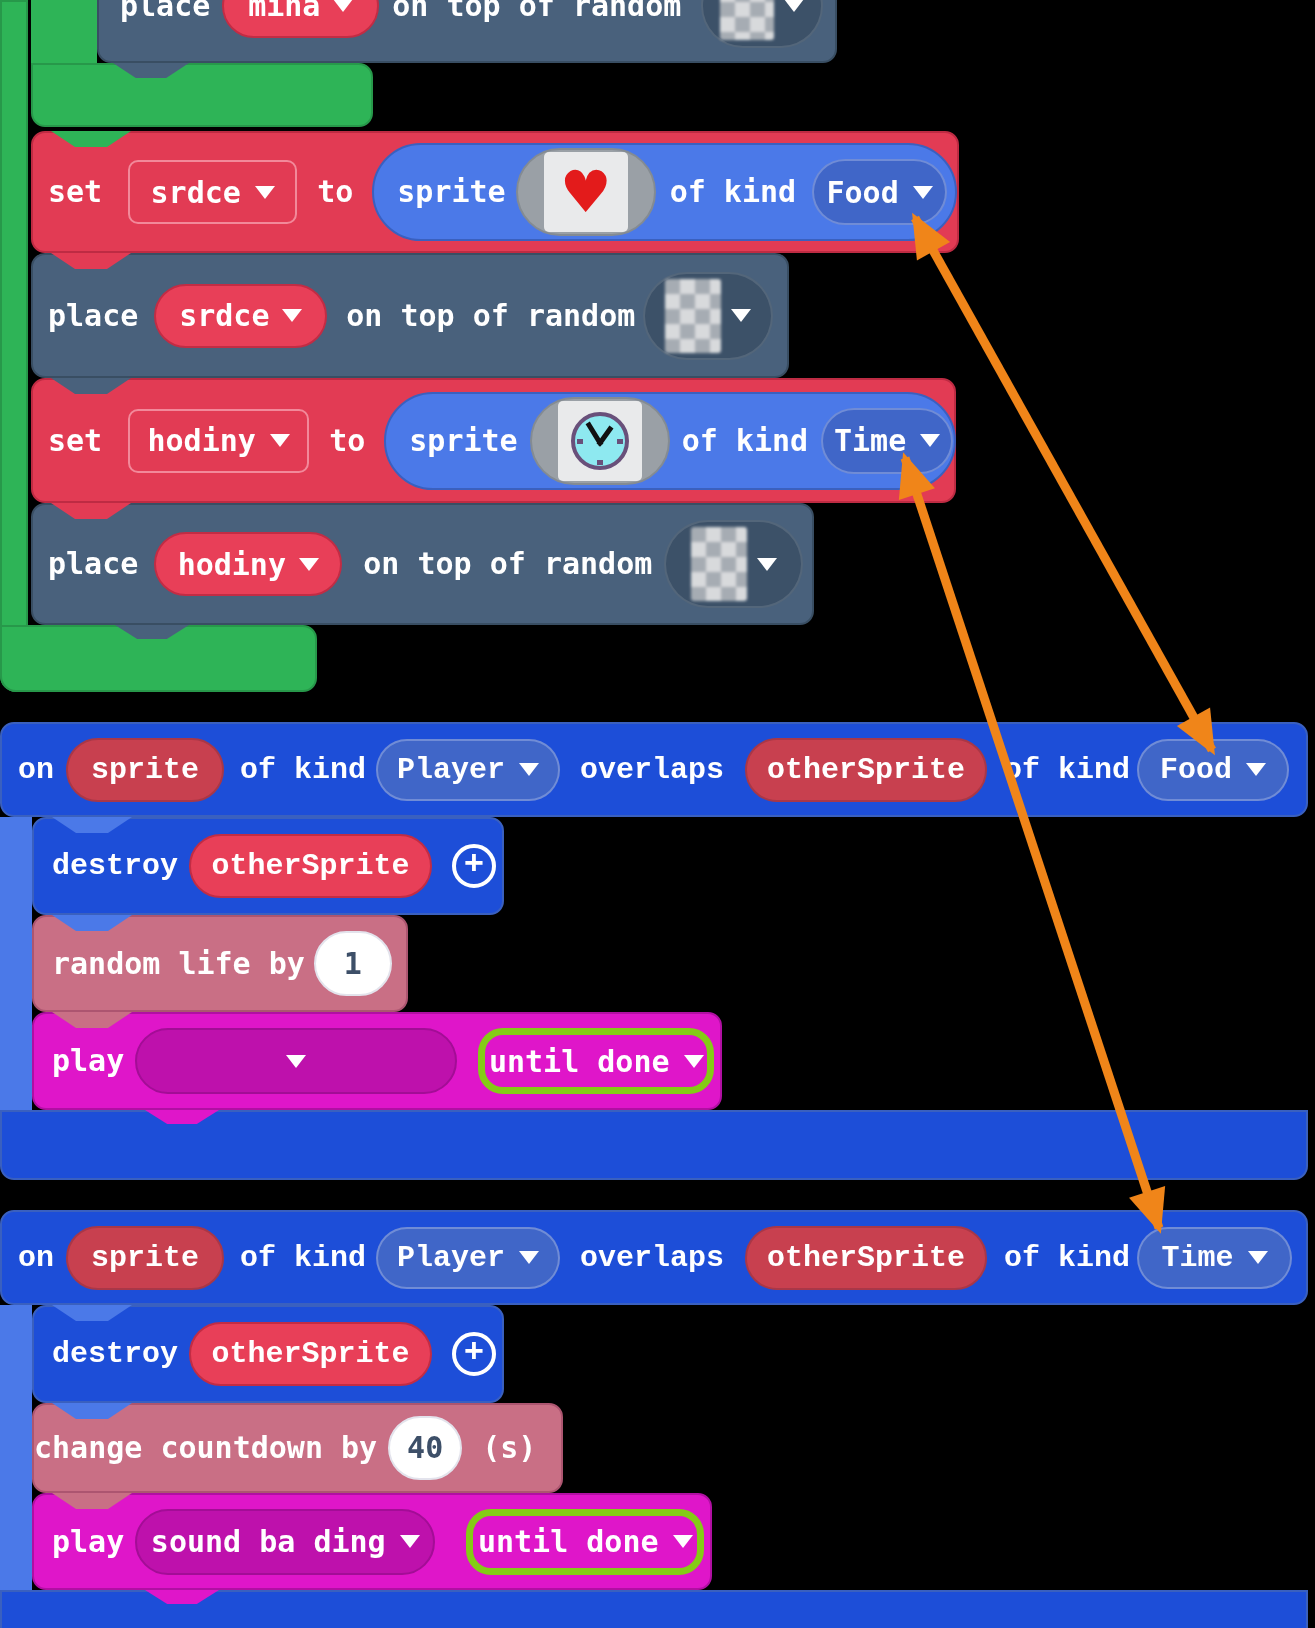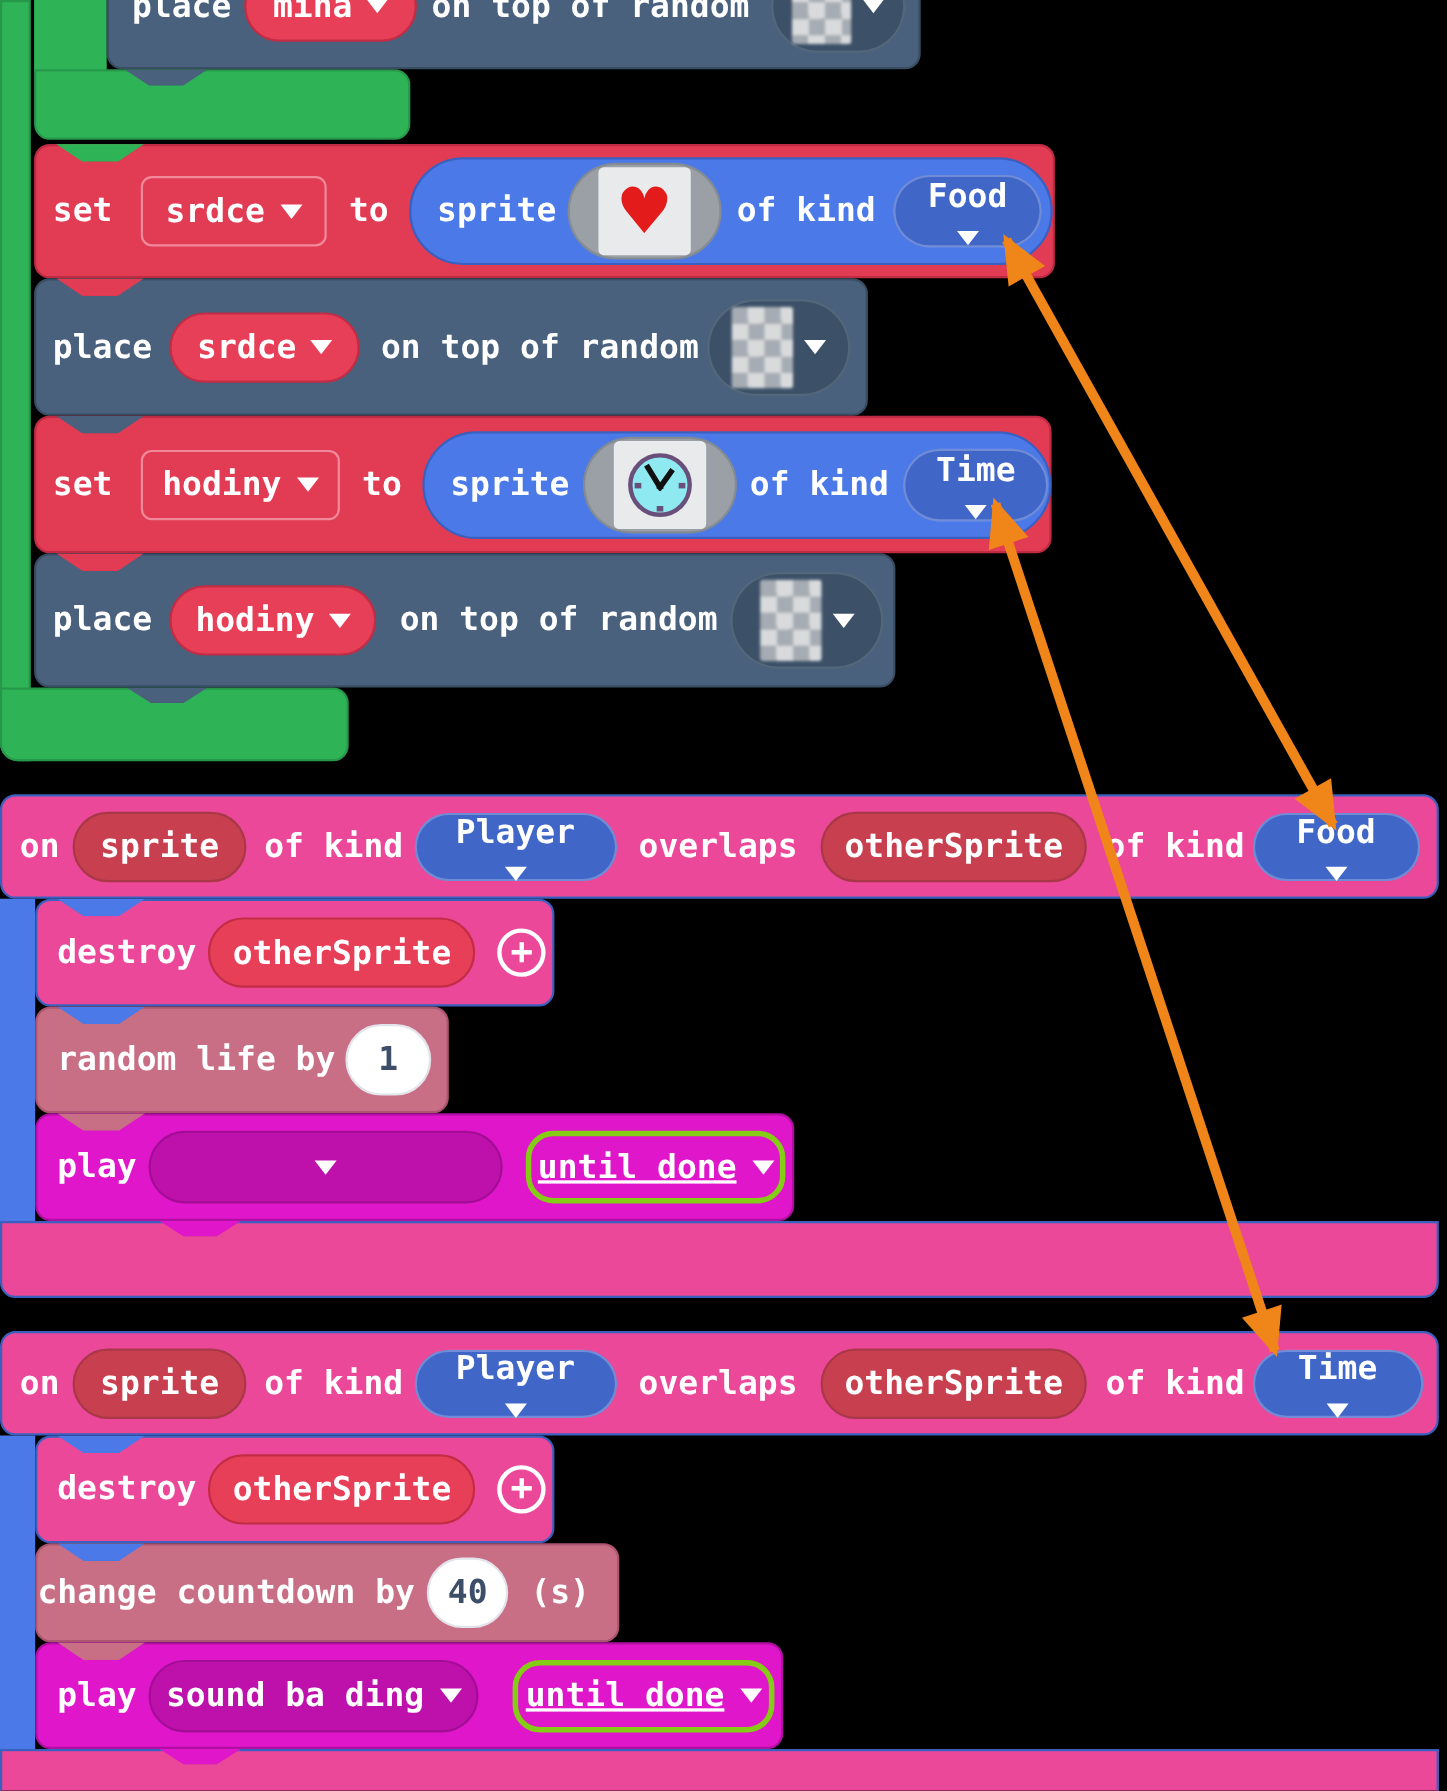--- a/index.html
+++ b/index.html
@@ -9,42 +9,42 @@
     font-family:"DejaVu Sans Mono","Liberation Mono",monospace;
     font-weight:bold;
   }
   .block{
     position:absolute;box-sizing:border-box;
     border:2.5px solid;border-radius:14px;
     display:flex;align-items:center;
   }
   .c-slate {background:#49617C;border-color:#394E63;}
   .c-red   {background:#E23B54;border-color:#BE2B43;}
-  .c-blue  {background:#ec4899;border-color:#3A60BF;}
+  .c-blue  {background:#1d4ed8;border-color:#3A60BF;font-family:Liberation Mono, monospace;}
   .c-rose  {background:#C96F85;border-color:#AC5570;}
   .c-mag   {background:#DF16C9;border-color:#B10FA3;}
   .green-piece{position:absolute;background:#2EB457;border:2.5px solid #27984A;box-sizing:border-box;}
   .txt{color:#fff;font-size:30px;white-space:nowrap;line-height:1;}
   .num{color:#3D4F68;font-size:30px;line-height:1;}
   .pill{
     box-sizing:border-box;border-radius:999px;border:2.5px solid;
     display:flex;align-items:center;justify-content:center;gap:13px;
     color:#fff;font-size:30px;flex:0 0 auto;
   }
   .pill.red{background:#E83F58;border-color:#C22C44;}
   .pill.crimson{background:#C8404F;border-color:#A93747;}
   .dd{
     box-sizing:border-box;display:flex;align-items:center;justify-content:center;gap:14px;
     color:#fff;font-size:30px;flex:0 0 auto;
   }
-  .dd.dark-blue{background:#4066C8;border:2px solid rgba(255,255,255,0.25);border-radius:999px;flex-direction:column;}
+  .dd.dark-blue{background:#4066C8;border:2px solid rgba(255,255,255,0.25);border-radius:999px;}
   .dd.outline-red{background:transparent;border:2.5px solid #F2899A;border-radius:10px;}
   .dd.dark-slate{background:#3C5168;border:2px solid rgba(255,255,255,0.12);border-radius:999px;}
   .dd.dark-mag{background:#BE11AC;border:2.5px solid #A30D96;border-radius:999px;}
-  .dd.box-mag{background:#DF16C9;border:5px solid #84cc16;border-radius:25px;text-decoration:underline;}
+  .dd.box-mag{background:#DF16C9;border:7px solid #84cc16;border-radius:25px;}
   .caret{width:0;height:0;border-left:10px solid transparent;border-right:10px solid transparent;border-top:13px solid #fff;flex:0 0 auto;}
   .oval-input{
     box-sizing:border-box;background:#fff;border:2.5px solid #E3E3EC;border-radius:999px;
     display:flex;align-items:center;justify-content:center;flex:0 0 auto;
   }
   .holder{
     box-sizing:border-box;background:#9AA0A6;border:2.5px solid #848B92;border-radius:999px;
     display:flex;align-items:center;justify-content:center;flex:0 0 auto;
   }
   .canvas{background:#E9EAEB;border-radius:5px;display:flex;align-items:center;justify-content:center;}

